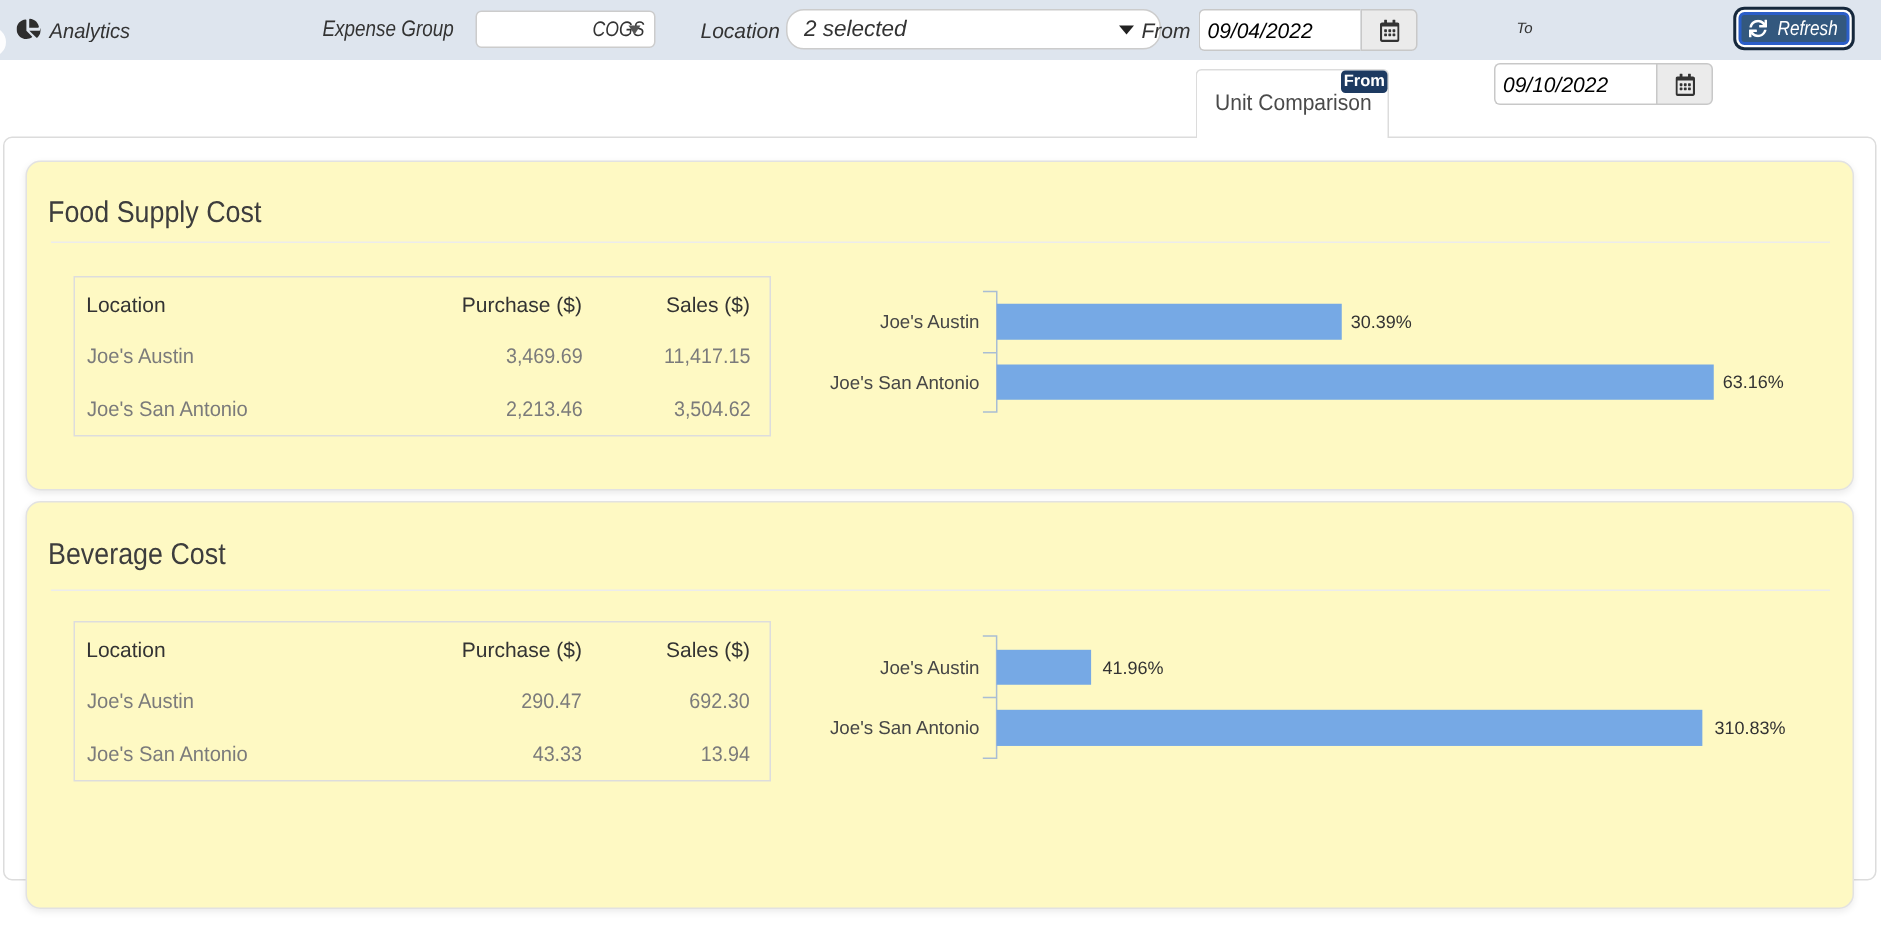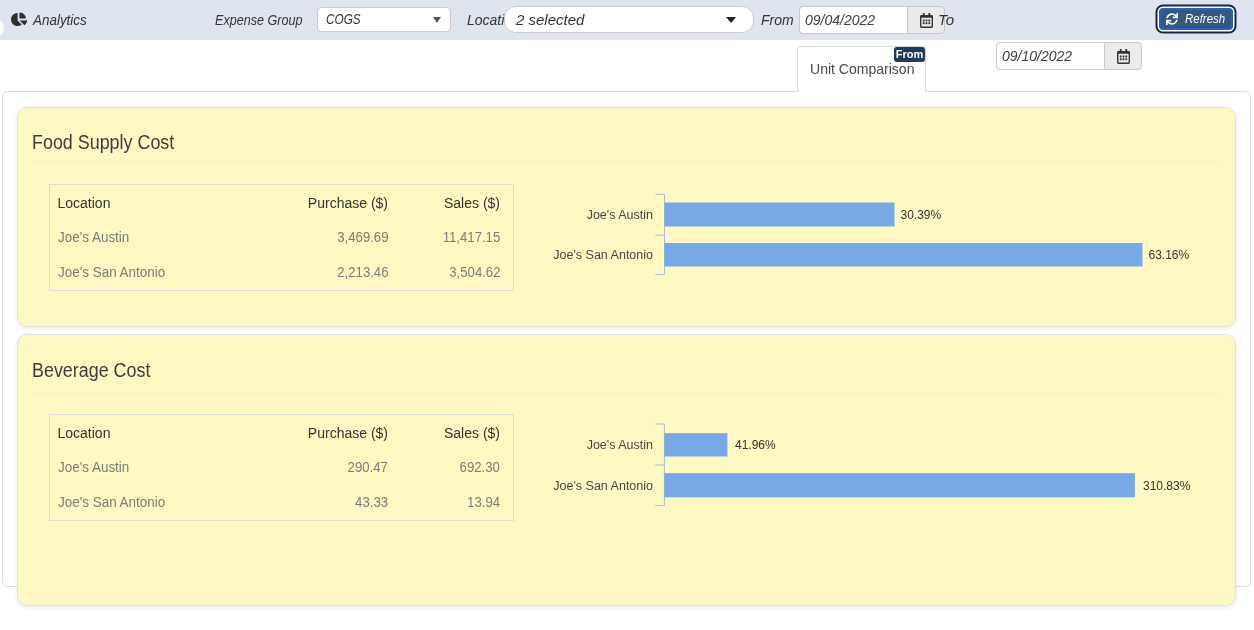--- a/index.html
+++ b/index.html
@@ -8,21 +8,21 @@
   .abs { position:absolute; }
   .sx { display:inline-block; transform-origin:0 50%; white-space:nowrap; }
 
   
   #header { position:absolute; left:0; top:0; width:1254px; height:40px; background:#dee5ee;font-style:italic; }
   .hlabel { position:absolute; top:0; height:40px; line-height:40px; font-size:15px; color:#333; white-space:nowrap; transform-origin:0 50%; }
   .selbox { position:absolute; background:#fff; border:1px solid #ccc; border-radius:4px; font-size:14px; color:#333; white-space:nowrap; }
   .caret { position:absolute; width:0; height:0; border-left:5px solid transparent; border-right:5px solid transparent; border-top:6px solid #555; }
 
   .dategroup { position:absolute; top:5.5px; height:28px; display:flex; }
-  .dateinput { width:108px; height:28px; background:#fff; border:1px solid #c8c8c8; border-right:none; border-radius:4px 0 0 4px; font-size:14px; color:#404040; line-height:26px; padding-left:5px; }
+  .dateinput { width:108px; height:28px; background:#fff; border:1px solid #c8c8c8; border-right:none; border-radius:4px 0 0 4px; font-size:14px; color:#000000; line-height:26px; padding-left:5px; }
   .datebtn { width:38px; height:28px; background:#ebebeb; border:1px solid #c8c8c8; border-radius:0 4px 4px 0; text-align:center; }
 
   
   #tabbar { position:absolute; left:0; top:40px; width:1254px; height:51px; background:#fff; }
   #tabline { position:absolute; left:0; top:90px; width:1254px; height:1px; background:#dcdcdc; }
   .tab { position:absolute; top:0px; height:51px; line-height:56px; font-size:15px; color:#2f6cb3; white-space:nowrap; transform:scaleX(0.87); transform-origin:0 50%; }
   #activetab { position:absolute; left:797px; top:46px; width:129px; height:46px; background:#fff; border:1px solid #dcdcdc; border-bottom:none; border-radius:4px 4px 0 0; z-index:5; }
   #activetab .txt { position:absolute; left:12px; top:0; height:44px; line-height:44px; font-size:15px; color:#4a4a4a; white-space:nowrap; transform:scaleX(0.935); transform-origin:0 50%; }
   #beta { position:absolute; left:96px; top:0px; width:31px; height:15px; background:#1d3a61; border-radius:3px; color:#fff; font-size:11px; font-weight:bold; text-align:center; line-height:15px; }
 
@@ -44,35 +44,35 @@
 </head>
 <body>
 <div id="app">
   <div id="header">
 
     <svg class="abs" style="left:11px; top:12px;" width="16" height="15" viewBox="0 0 544 512">
       <path fill="#2e2e2e" d="M527.79 288H290.5l158.03 158.03c6.04 6.04 15.98 6.53 22.19.68 52.3-49.25 86.06-118.22 90.99-195.08.55-8.54-6.36-15.63-14.92-15.63zm-15.57-64.45C504.48 112.21 415.8 23.51 304.45 15.78 295.27 15.14 288 22.9 288 32.1V224h191.9c9.2 0 16.95-7.27 16.32-16.45zM224 288V50.71c0-8.56-7.09-15.47-15.63-14.92C87.72 43.52 0 143.95 0 256c0 123.71 100.29 224 224 224 47.11 0 90.77-14.6 126.81-39.45 7.08-4.88 7.72-14.9 1.64-20.98L224 288z"></path>
     </svg>
     <div class="hlabel" style="left:33px; font-size:14px; transform:scaleX(0.96);">Analytics</div>
     <div class="hlabel" style="left:215px; transform:scaleX(0.84);">Expense Group</div>
-    <div class="selbox" style="left:317px; top:7px; width:134px; height:25px; line-height:23px; padding-left:8px;"><span class="sx" style="transform:scaleX(0.84);">COGS</span>
+    <div class="selbox" style="left:317px; top:7px; width:120px; height:25px; line-height:23px; padding-left:8px;text-align:right;"><span class="sx" style="transform:scaleX(0.84);">COGS</span>
       <span class="caret" style="right:9px; top:9px; border-left-width:4.5px; border-right-width:4.5px;"></span>
     </div>
     <div class="hlabel" style="left:467px; font-size:14px;">Location</div>
-    <div class="selbox" style="left:504px; top:6px; width:250px; height:27px; line-height:25px; padding-left:11px; font-size:15px;border-radius:12px;"><span class="sx">2 selected</span>
+    <div class="selbox" style="left:524px; top:6px; width:250px; height:27px; line-height:25px; padding-left:11px; font-size:15px;border-radius:12px;"><span class="sx">2 selected</span>
       <span class="caret" style="right:17px; top:10px; border-top-color:#222;"></span>
     </div>
     <div class="hlabel" style="left:761px; font-size:14px;text-align:right;">From</div>
     <div class="dategroup" style="left:799px;">
       <div class="dateinput">09/04/2022</div>
       <div class="datebtn"><svg width="13" height="15" viewBox="0 0 448 512" style="margin-top:6px;">
             <path fill="#333" d="M148 288h-40c-6.6 0-12-5.4-12-12v-40c0-6.6 5.4-12 12-12h40c6.6 0 12 5.4 12 12v40c0 6.6-5.4 12-12 12zm108-12v-40c0-6.6-5.4-12-12-12h-40c-6.6 0-12 5.4-12 12v40c0 6.6 5.4 12 12 12h40c6.6 0 12-5.4 12-12zm96 0v-40c0-6.6-5.4-12-12-12h-40c-6.6 0-12 5.4-12 12v40c0 6.6 5.4 12 12 12h40c6.6 0 12-5.4 12-12zm-96 96v-40c0-6.6-5.4-12-12-12h-40c-6.6 0-12 5.4-12 12v40c0 6.6 5.4 12 12 12h40c6.6 0 12-5.4 12-12zm-96 0v-40c0-6.6-5.4-12-12-12h-40c-6.6 0-12 5.4-12 12v40c0 6.6 5.4 12 12 12h40c6.6 0 12-5.4 12-12zm192 0v-40c0-6.6-5.4-12-12-12h-40c-6.6 0-12 5.4-12 12v40c0 6.6 5.4 12 12 12h40c6.6 0 12-5.4 12-12zm96-260v352c0 26.5-21.5 48-48 48H48c-26.5 0-48-21.5-48-48V112c0-26.5 21.5-48 48-48h48V12c0-6.6 5.4-12 12-12h40c6.6 0 12 5.4 12 12v52h128V12c0-6.6 5.4-12 12-12h40c6.6 0 12 5.4 12 12v52h48c26.5 0 48 21.5 48 48zm-48 346V160H48v298c0 3.3 2.7 6 6 6h340c3.3 0 6-2.7 6-6z"></path>
           </svg></div>
     </div>
-    <div class="hlabel" style="left:938px; font-size:15px;">To</div>
+    <div class="hlabel" style="left:1011px; font-size:10px;">To</div>
     <div class="dategroup" style="left:996px;margin-top:36px;">
       <div class="dateinput">09/10/2022</div>
       <div class="datebtn"><svg width="13" height="15" viewBox="0 0 448 512" style="margin-top:6px;">
             <path fill="#333" d="M148 288h-40c-6.6 0-12-5.4-12-12v-40c0-6.6 5.4-12 12-12h40c6.6 0 12 5.4 12 12v40c0 6.6-5.4 12-12 12zm108-12v-40c0-6.6-5.4-12-12-12h-40c-6.6 0-12 5.4-12 12v40c0 6.6 5.4 12 12 12h40c6.6 0 12-5.4 12-12zm96 0v-40c0-6.6-5.4-12-12-12h-40c-6.6 0-12 5.4-12 12v40c0 6.6 5.4 12 12 12h40c6.6 0 12-5.4 12-12zm-96 96v-40c0-6.6-5.4-12-12-12h-40c-6.6 0-12 5.4-12 12v40c0 6.6 5.4 12 12 12h40c6.6 0 12-5.4 12-12zm-96 0v-40c0-6.6-5.4-12-12-12h-40c-6.6 0-12 5.4-12 12v40c0 6.6 5.4 12 12 12h40c6.6 0 12-5.4 12-12zm192 0v-40c0-6.6-5.4-12-12-12h-40c-6.6 0-12 5.4-12 12v40c0 6.6 5.4 12 12 12h40c6.6 0 12-5.4 12-12zm96-260v352c0 26.5-21.5 48-48 48H48c-26.5 0-48-21.5-48-48V112c0-26.5 21.5-48 48-48h48V12c0-6.6 5.4-12 12-12h40c6.6 0 12 5.4 12 12v52h128V12c0-6.6 5.4-12 12-12h40c6.6 0 12 5.4 12 12v52h48c26.5 0 48 21.5 48 48zm-48 346V160H48v298c0 3.3 2.7 6 6 6h340c3.3 0 6-2.7 6-6z"></path>
           </svg></div>
     </div>
 
     <div class="abs" style="left:1159px; top:7.5px; width:73.5px; height:22.5px; background:#33587e; border:2.5px solid #2b5ec9; border-radius:4px; box-shadow:0 0 0 1.5px #ffffff, 0 0 0 3.5px #16283c;">
       <svg class="abs" style="left:5px; top:3px;" width="12" height="12" viewBox="0 0 512 512">
           <path fill="#fff" d="M440.65 12.57l4 82.77A247.16 247.16 0 0 0 255.83 8C134.73 8 33.91 94.92 12.29 209.82A12 12 0 0 0 24.09 224h49.05a12 12 0 0 0 11.67-9.26 175.91 175.91 0 0 1 317-56.94l-101.46-4.86a12 12 0 0 0-12.57 12v47.41a12 12 0 0 0 12 12H500a12 12 0 0 0 12-12V12a12 12 0 0 0-12-12h-47.37a12 12 0 0 0-11.98 12.57zM255.83 432a175.61 175.61 0 0 1-146-77.8l101.8 4.87a12 12 0 0 0 12.57-12v-47.4a12 12 0 0 0-12-12H12a12 12 0 0 0-12 12V500a12 12 0 0 0 12 12h47.35a12 12 0 0 0 12-12.6l-4.15-82.57A247.17 247.17 0 0 0 255.83 504c121.11 0 221.93-86.92 243.55-201.82a12 12 0 0 0-11.8-14.18h-49.05a12 12 0 0 0-11.67 9.26A175.86 175.86 0 0 1 255.83 432z"></path>

